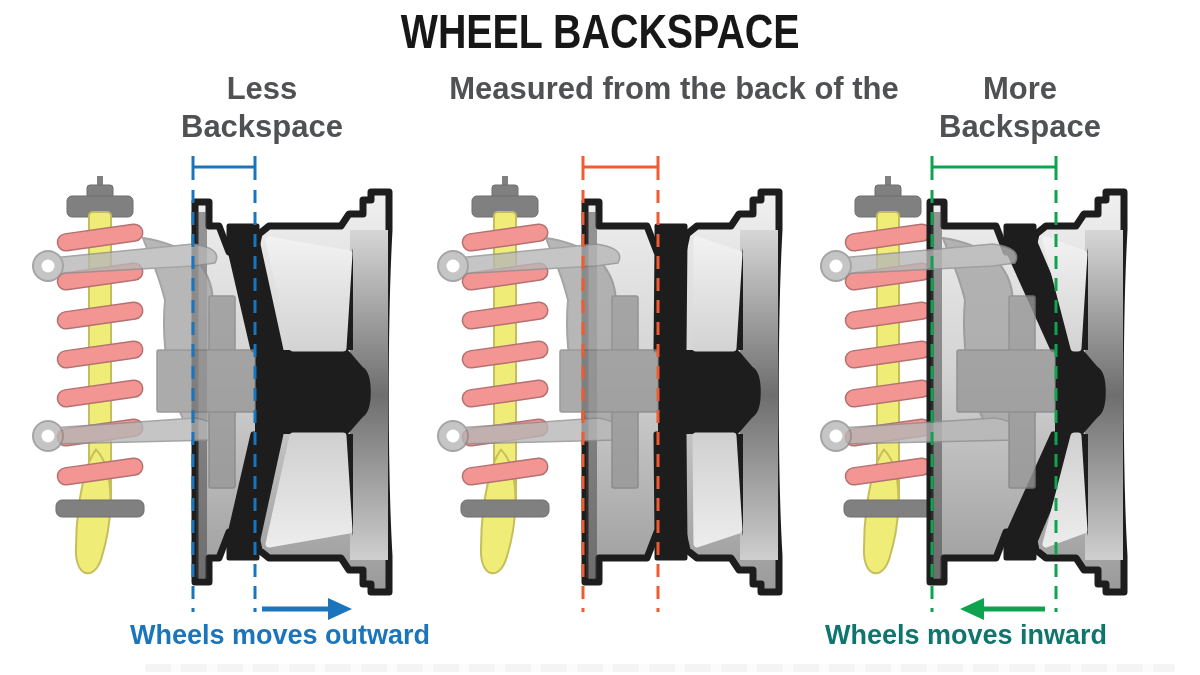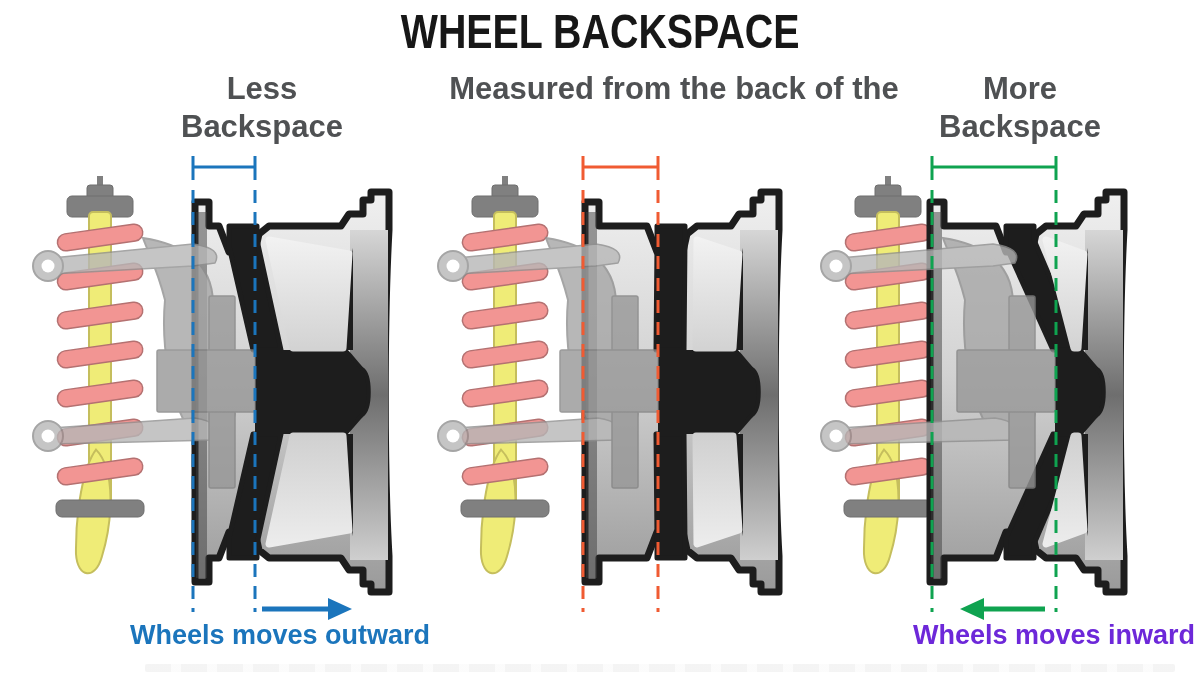--- a/index.html
+++ b/index.html
@@ -213,16 +213,16 @@
   </div>
   <div class="hd" style="left: 674px; color: rgb(79, 81, 83);">
     <div>Measured from the back of the</div>
   </div>
   <div class="hd" style="left: 1020px; color: rgb(79, 81, 83);">
     <div>More</div>
     <div>Backspace</div>
   </div>
 
   <div class="cap" id="cap0" style="left: 280px; color: rgb(27, 117, 188);">Wheels moves outward</div>
-  <div class="cap" id="cap2" style="left: 1054px; color: #6d28d9;">Wheels moves inward</div>
+  <div class="cap" id="cap2" style="left: 966px; color: #0f766e;">Wheels moves inward</div>
 
   <div class="wm"></div>
 </div>
 
 </body></html>

